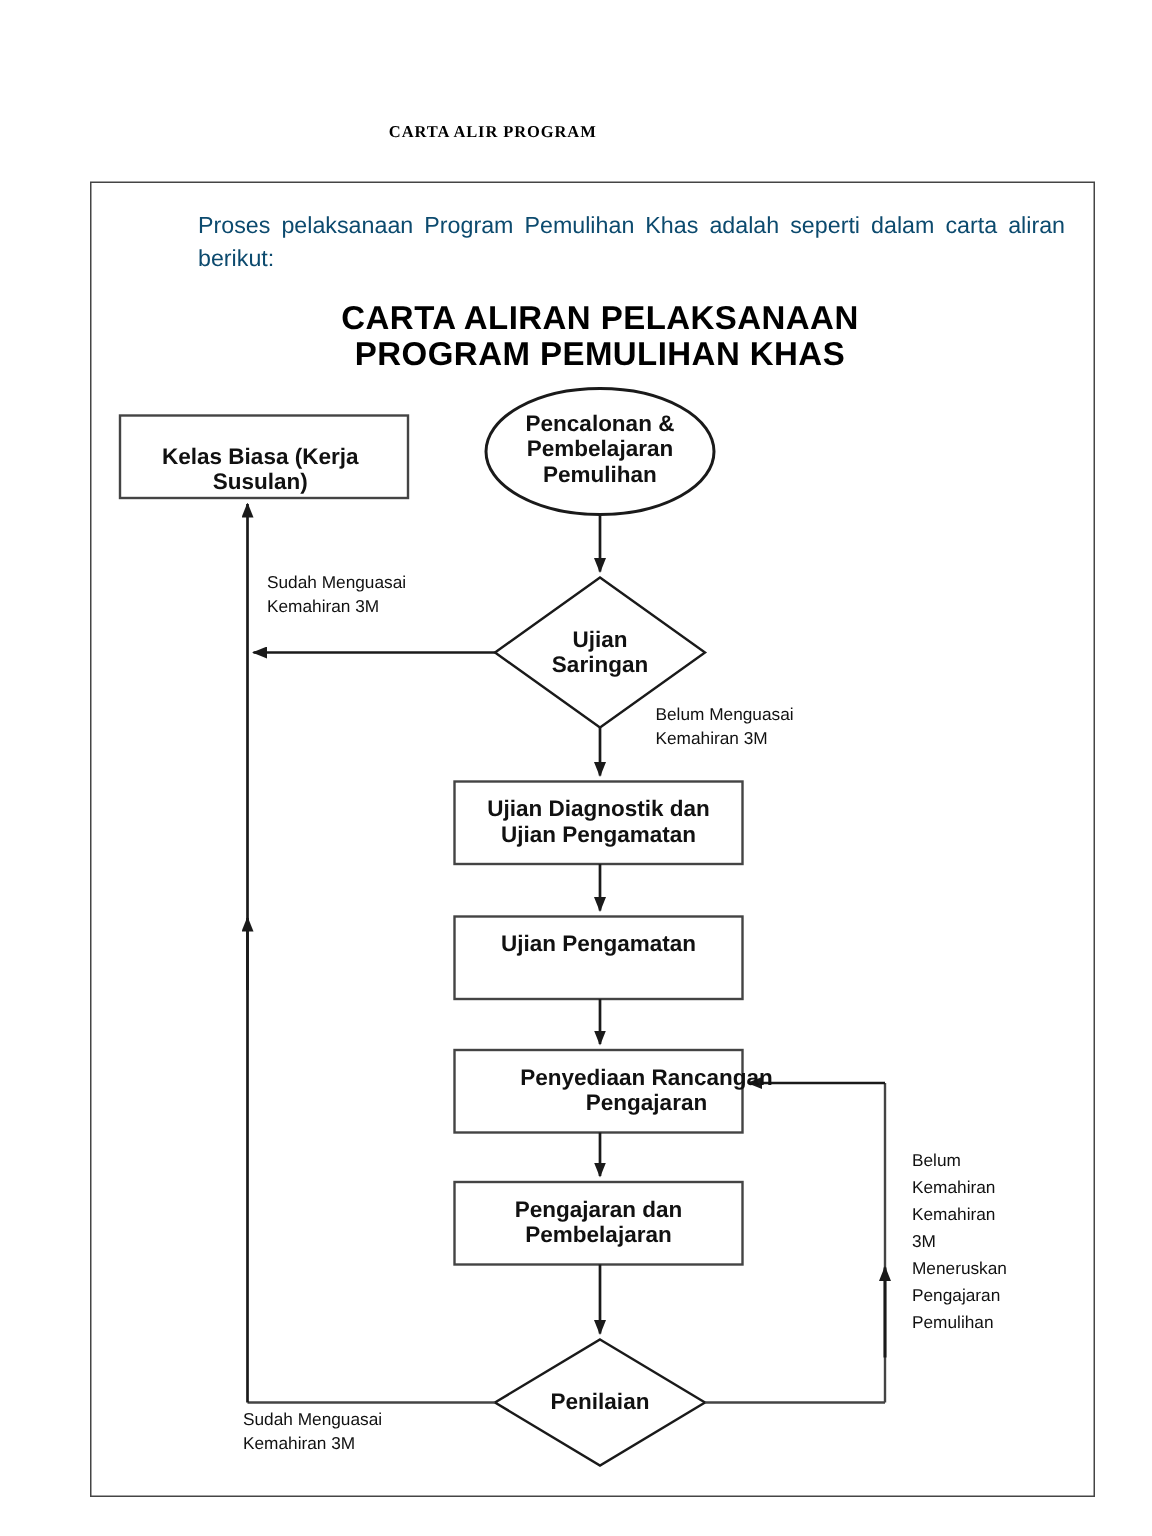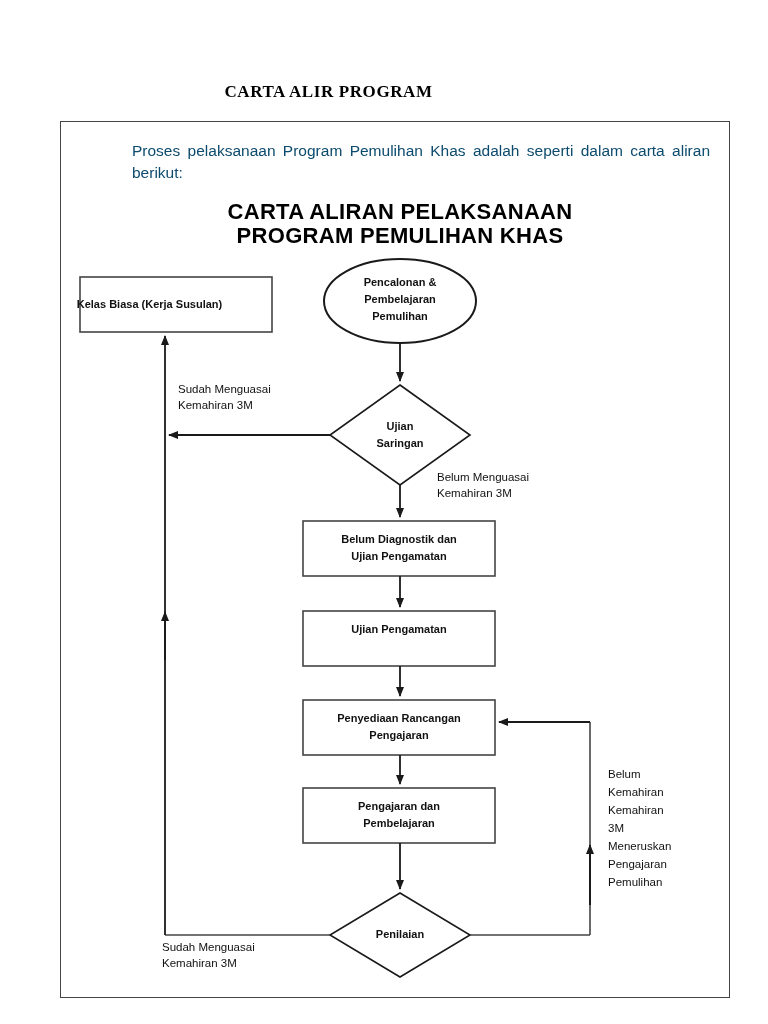--- a/index.html
+++ b/index.html
@@ -22,21 +22,21 @@
     height: 1024px;
   }
   #doc-title {
     position: absolute;
     left: 0;
     top: 82px;
     width: 657px;
     text-align: center;
     font-family: "Liberation Serif", serif;
     font-weight: bold;
-    font-size: 17px;
+    font-size: 11px;
     letter-spacing: 0.6px;
   }
   #content-frame {
     position: absolute;
     left: 60px;
     top: 121px;
     width: 670px;
     height: 877px;
     border: 1.4px solid #444444;
     box-sizing: border-box;
@@ -66,21 +66,21 @@
   #flow-svg {
     position: absolute;
     left: 0;
     top: 0;
     width: 768px;
     height: 1024px;
   }
   .node-label {
     position: absolute;
     text-align: center;
-    font-size: 11px;
+    font-size: 15px;
     font-weight: bold;
     line-height: 17px;
     color: #111;
   }
   .edge-label {
     position: absolute;
     font-size: 11.5px;
     font-weight: normal;
     line-height: 16px;
     color: #111;
@@ -151,39 +151,39 @@
     <line x1="590" y1="905" x2="590" y2="845" stroke="#1a1a1a" stroke-width="2" marker-end="url(#arrow)"></line>
     <line x1="590" y1="722" x2="499" y2="722" stroke="#1a1a1a" stroke-width="1.8" marker-end="url(#arrow)"></line>
   </svg>
 
   <div class="node-label" style="left:324px; top:274px; width:152px;">
     <div>Pencalonan &amp;</div>
     <div>Pembelajaran</div>
     <div>Pemulihan</div>
   </div>
 
-  <div class="node-label" style="left:72px; top:296px; width:155px;">
+  <div class="node-label" style="left:96px; top:296px; width:155px;">
     <div>Kelas Biasa (Kerja Susulan)</div>
   </div>
 
   <div class="node-label" style="left:330px; top:418px; width:140px;">
     <div>Ujian</div>
     <div>Saringan</div>
   </div>
 
   <div class="node-label" style="left:303px; top:531px; width:192px;">
-    <div>Belum Diagnostik dan</div>
+    <div>Ujian Diagnostik dan</div>
     <div>Ujian Pengamatan</div>
   </div>
 
   <div class="node-label" style="left:299px; top:621px; width:200px;">
     <div>Ujian Pengamatan</div>
   </div>
 
-  <div class="node-label" style="left:303px; top:710px; width:192px;">
+  <div class="node-label" style="left:303px; top:710px; width:192px;padding-left:32px;">
     <div>Penyediaan Rancangan</div>
     <div>Pengajaran</div>
   </div>
 
   <div class="node-label" style="left:303px; top:798px; width:192px;">
     <div>Pengajaran dan</div>
     <div>Pembelajaran</div>
   </div>
 
   <div class="node-label" style="left:330px; top:926px; width:140px;">

